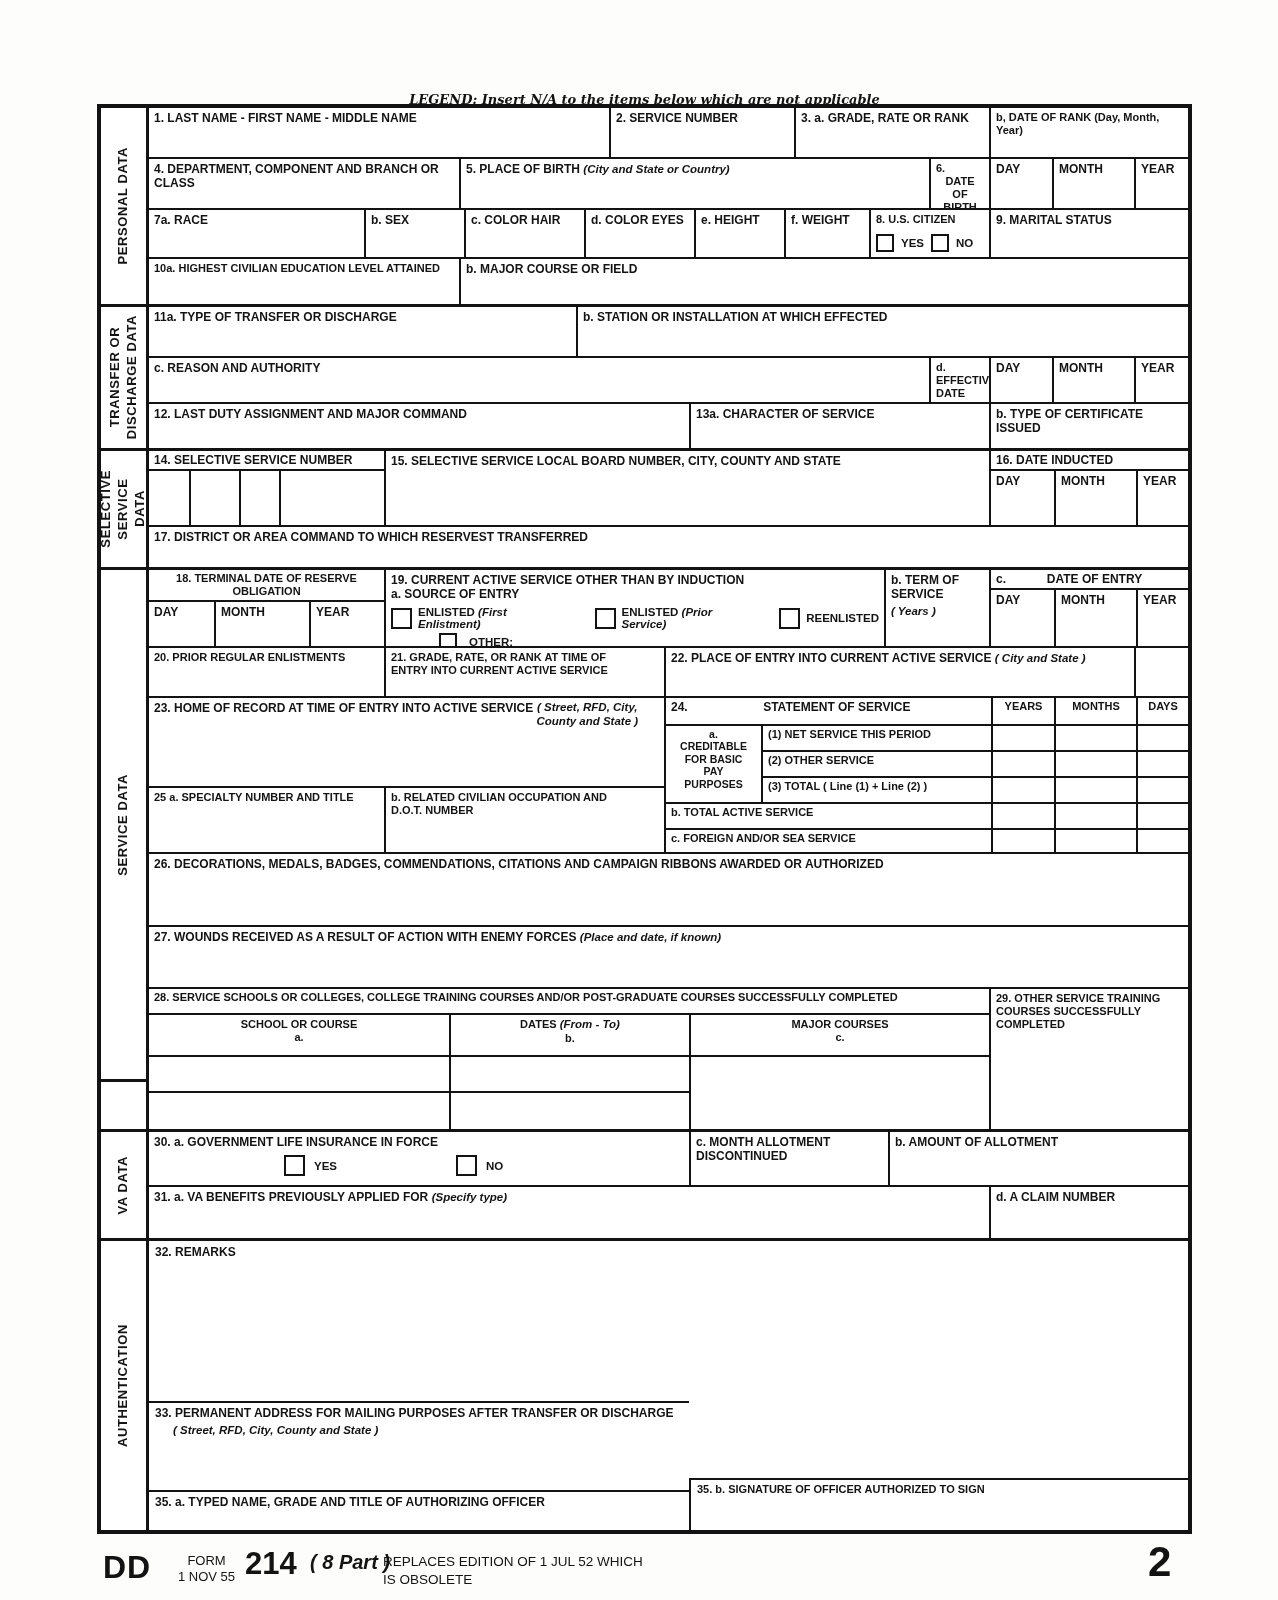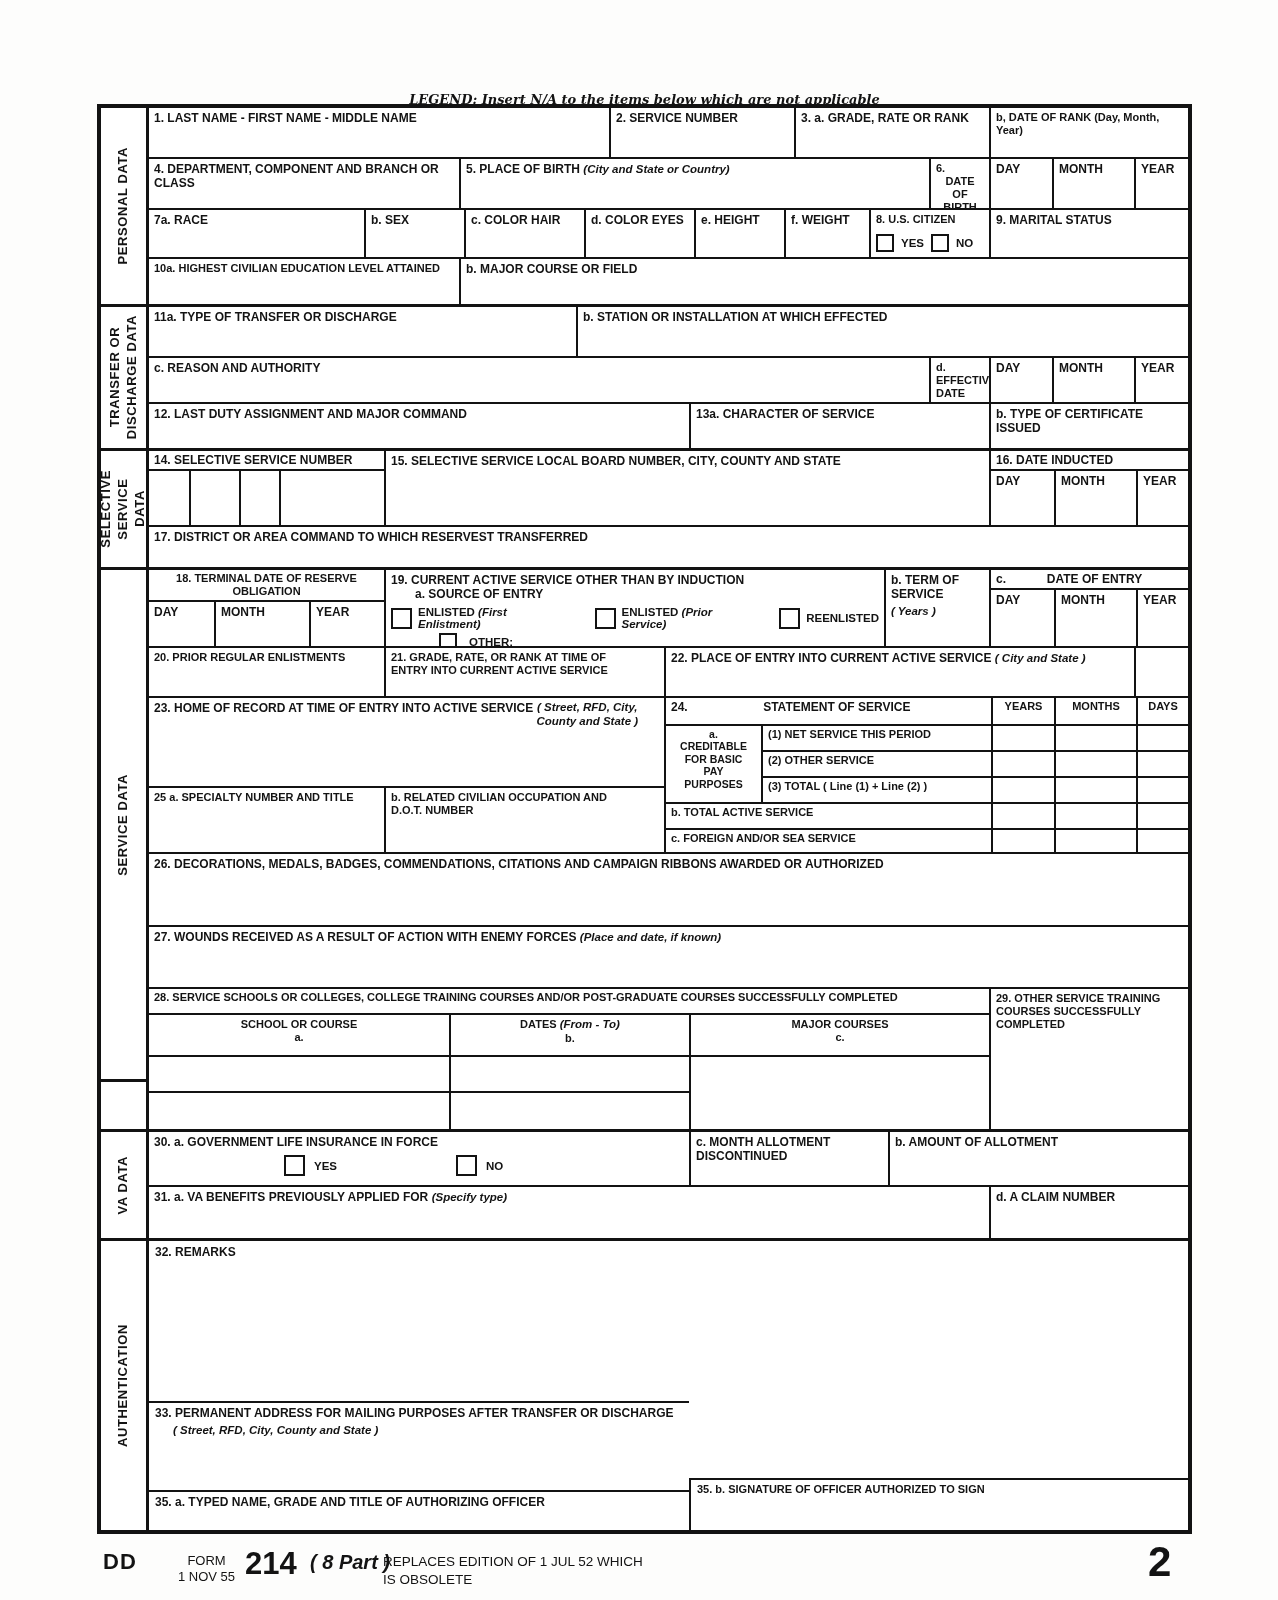--- a/index.html
+++ b/index.html
@@ -254,21 +254,21 @@
               <div class="c" style="width:95px">
                   <span class="lbl">MONTH</span>
                 </div>
               <div class="c fl">
                   <span class="lbl">YEAR</span>
                 </div>
             </div>
           </div>
           <div class="c" style="width:500px">
             <span class="lbl">19. CURRENT ACTIVE SERVICE OTHER THAN BY INDUCTION</span>
-            <span class="lbl" style="margin-left:24px">a. SOURCE OF ENTRY</span>
+            <span class="lbl" style="">a. SOURCE OF ENTRY</span>
             <div style="display:flex;align-items:center;gap:6px;margin-top:5px">
               <span class="cb"></span>
               <span class="cbl"><span>ENLISTED</span> <span class="hint">(First Enlistment)</span></span>
               <span class="cb" style="margin-left:26px"></span>
               <span class="cbl"><span>ENLISTED</span> <span class="hint">(Prior Service)</span></span>
               <span class="cb" style="margin-left:22px"></span>
               <span class="cbl">REENLISTED</span>
             </div>
             <div style="display:flex;align-items:center;gap:12px;margin-top:3px;margin-left:48px">
               <span class="cb" style="width:14px;height:14px"></span>
@@ -477,21 +477,21 @@
           <span class="lbl">35. a. TYPED NAME, GRADE AND TITLE OF AUTHORIZING OFFICER</span>
         </div>
         <div class="abox" style="left:540px;top:237px;right:0;bottom:0;border-top:2px solid #131313;border-left:2px solid #131313">
           <span class="lbl sm">35. b. SIGNATURE OF OFFICER AUTHORIZED TO SIGN</span>
         </div>
       </div>
 
     </div>
   </div>
 
-  <div class="ftr" style="left:103px;top:1549px;font-size:22px;letter-spacing:1px">DD</div>
+  <div class="ftr" style="left:103px;top:1549px;font-size:32px;letter-spacing:1px">DD</div>
   <div class="ftr" style="left:178px;top:1553px;font-size:13px;text-align:center;line-height:1.25;font-weight:400">
     <span style="display:block">FORM</span>
     <span style="display:block">1 NOV 55</span>
   </div>
   <div class="ftr" style="left:245px;top:1546px;font-size:31px">214</div>
   <div class="ftr" style="left:310px;top:1551px;font-size:20px;font-style:italic">( 8 Part )</div>
   <div class="ftr ml" style="left:383px;top:1553px;font-size:13.5px;font-weight:400;line-height:1.3">REPLACES EDITION OF 1 JUL 52 WHICH
 IS OBSOLETE</div>
   <div class="ftr" style="left:703px;top:1614px;font-size:24px;line-height:1.2">
     <span style="display:block">ARMED FORCES OF THE UNITED STATES</span>

